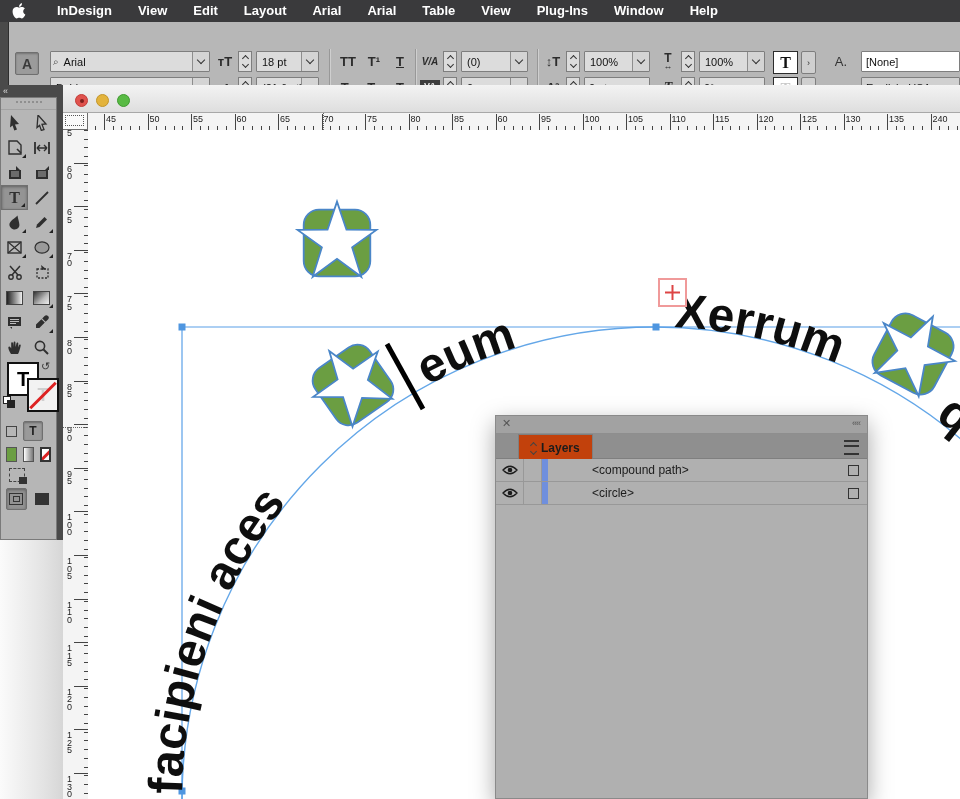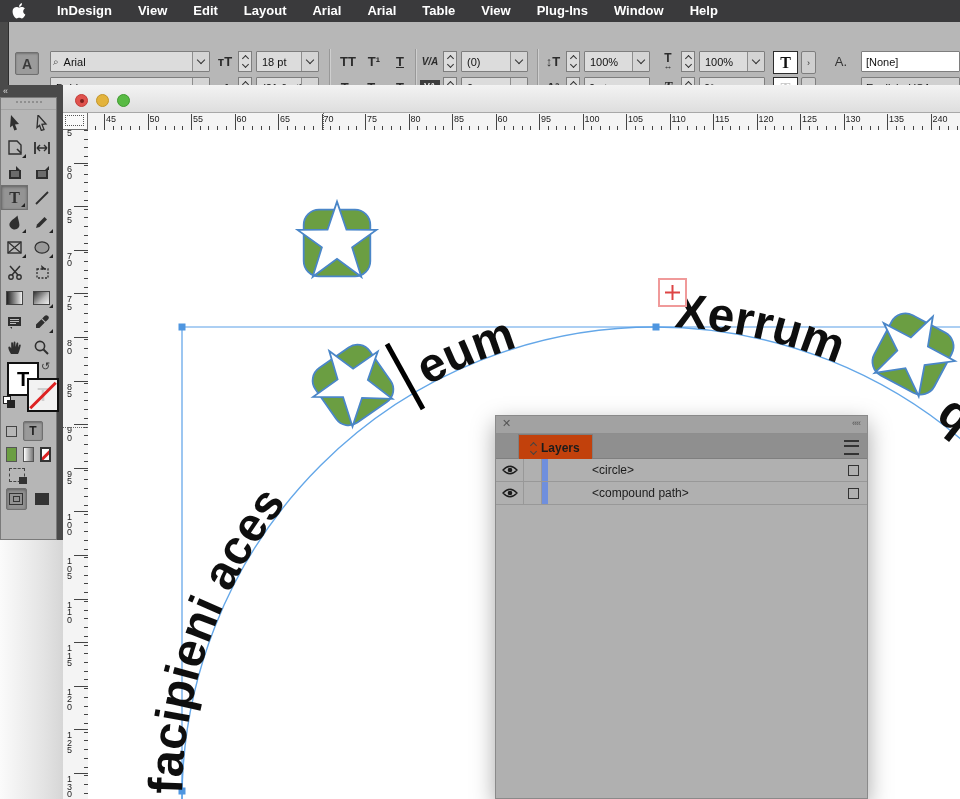--- a/index.html
+++ b/index.html
@@ -838,33 +838,33 @@
     <div class="lrow">
       <span class="lcell-eye">
         <svg width="16" height="10" viewBox="0 0 16 10">
             <path d="M1 5 Q8 -2.5 15 5 Q8 12.5 1 5 Z" fill="none" stroke="#1c1c1c" stroke-width="1.3"></path>
             <circle cx="8" cy="5" r="2.3" fill="#1c1c1c"></circle>
           </svg>
       </span>
       <span class="lcell-lock"></span>
       <span class="lbar" style="background:#6f8fdd;"></span>
       <span class="lexp"></span>
-      <span class="lname indent">&lt;circle&gt;</span>
+      <span class="lname indent">&lt;compound path&gt;</span>
       <span class="lpen"></span>
       <span class="lbox"></span>
     </div>
 
     <div class="lrow">
       <span class="lcell-eye">
         <svg width="16" height="10" viewBox="0 0 16 10">
             <path d="M1 5 Q8 -2.5 15 5 Q8 12.5 1 5 Z" fill="none" stroke="#1c1c1c" stroke-width="1.3"></path>
             <circle cx="8" cy="5" r="2.3" fill="#1c1c1c"></circle>
           </svg>
       </span>
       <span class="lcell-lock"></span>
       <span class="lbar" style="background:#6f8fdd;"></span>
       <span class="lexp"></span>
-      <span class="lname indent">&lt;compound path&gt;</span>
+      <span class="lname indent">&lt;circle&gt;</span>
       <span class="lpen"></span>
       <span class="lbox"></span>
     </div>
   </div>
 </div>
 
 </body></html>

